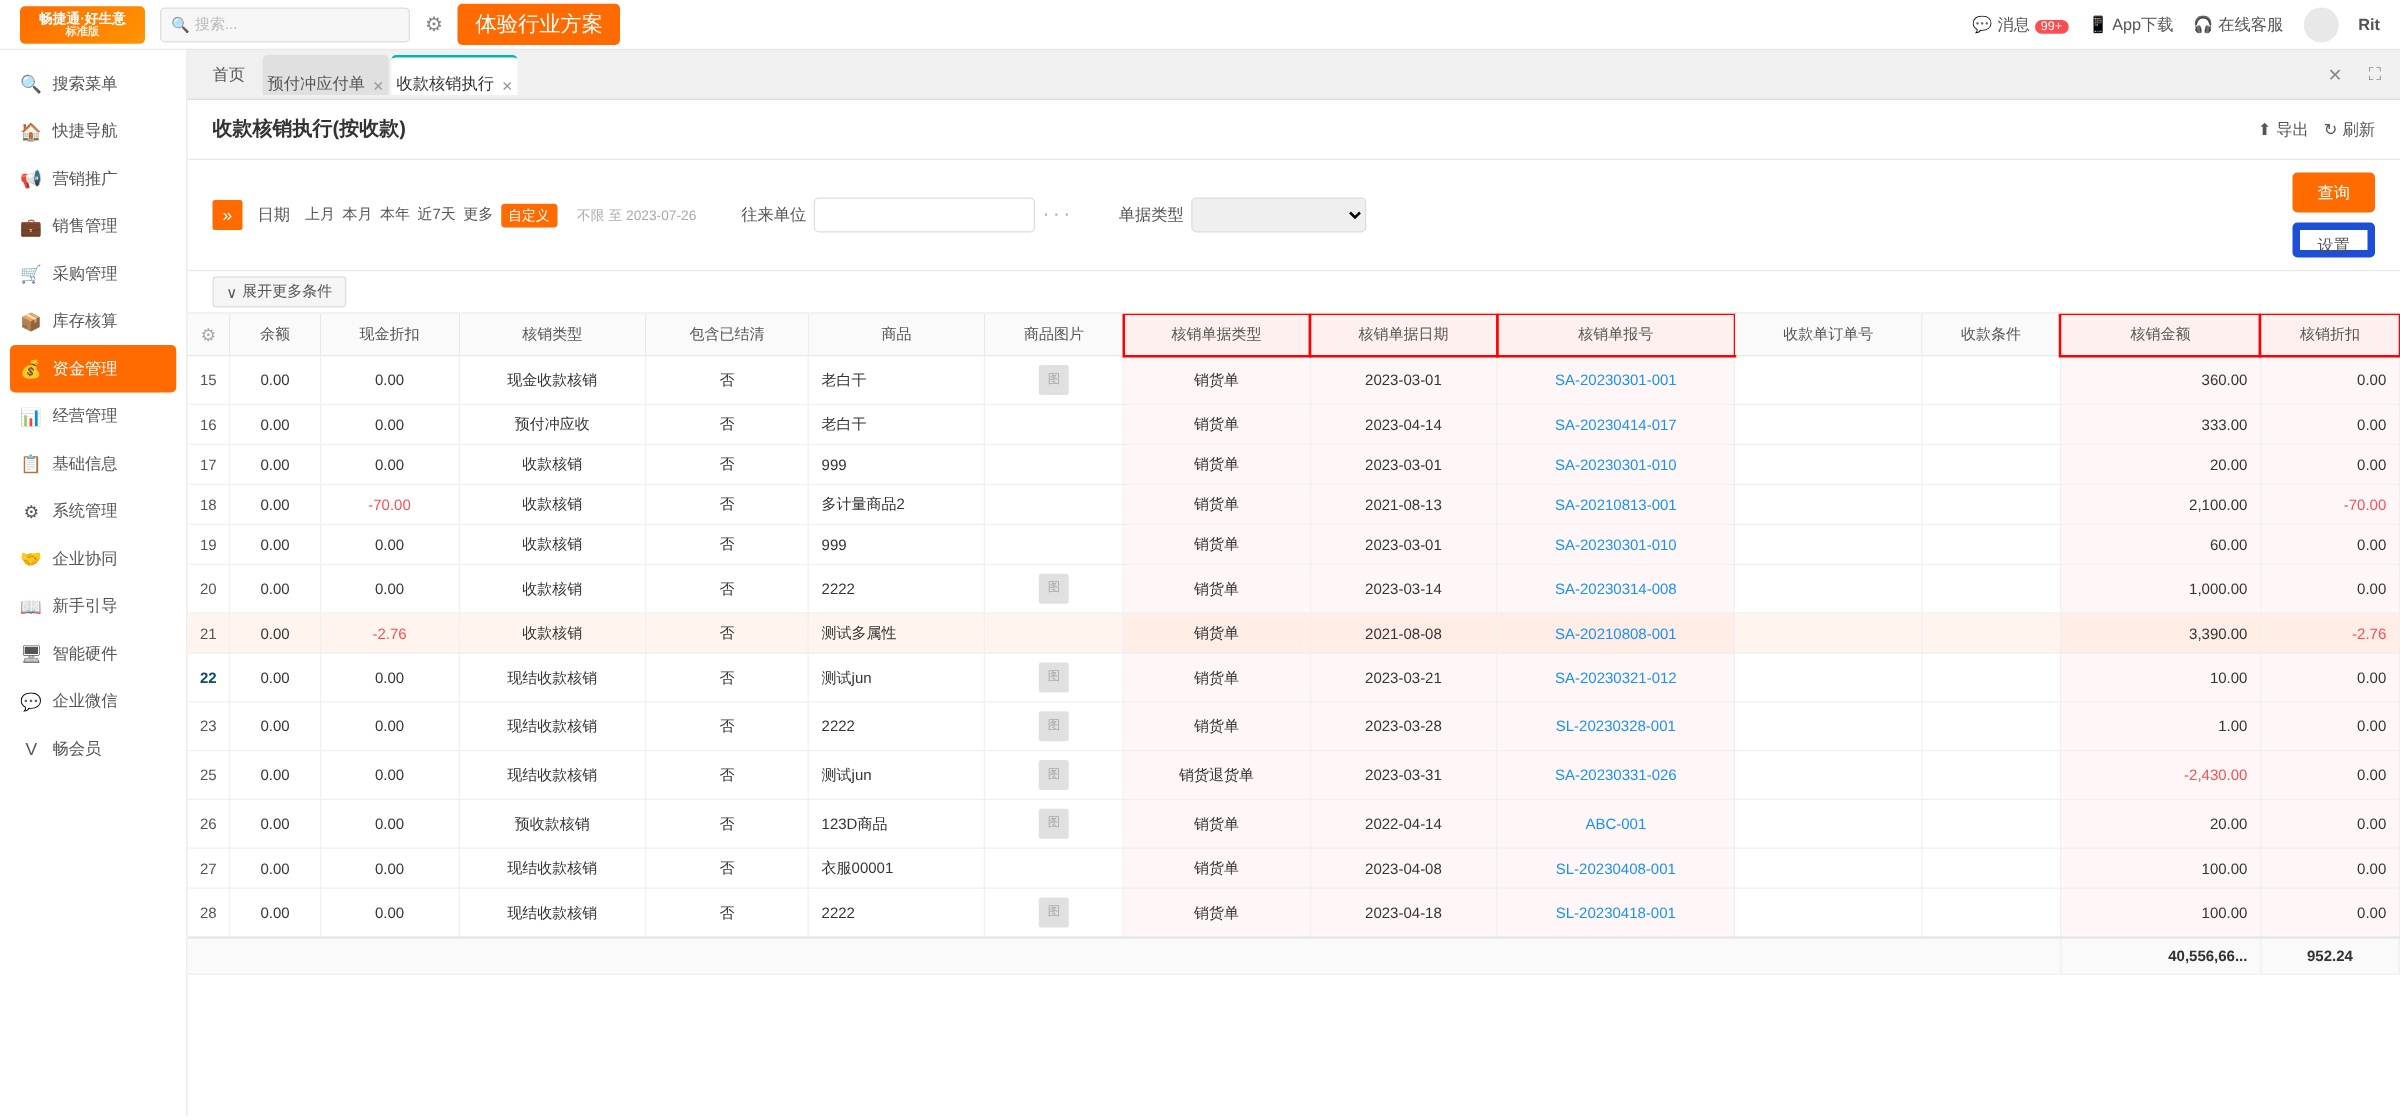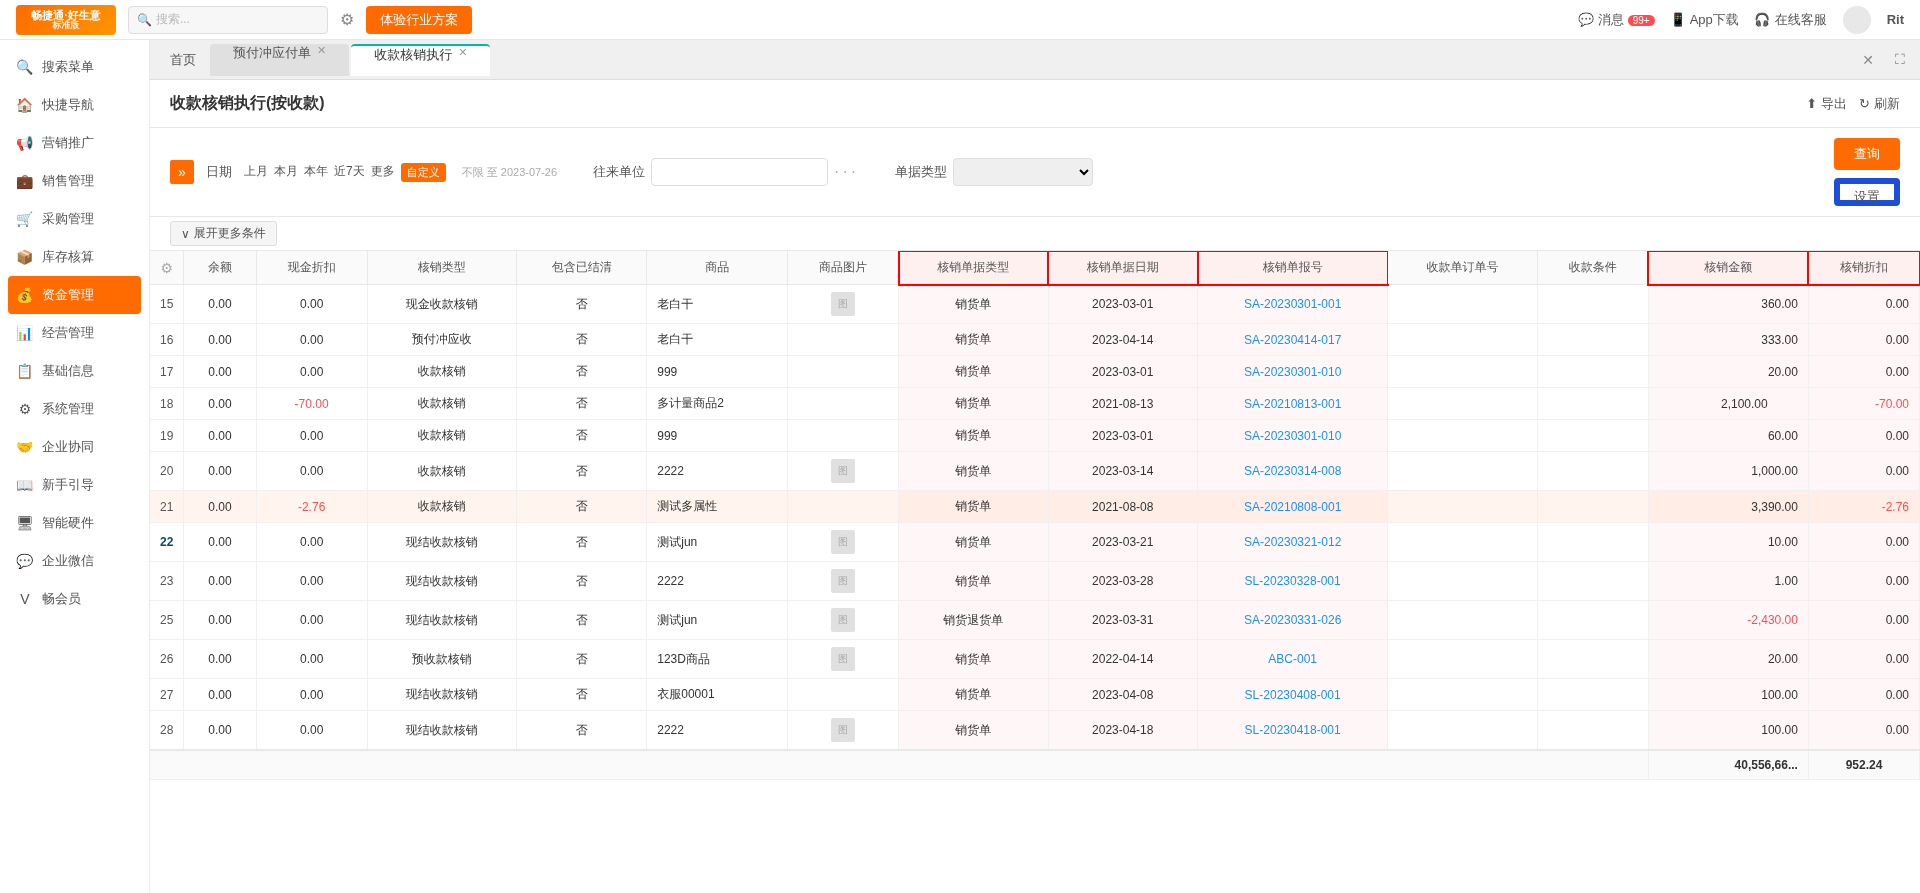--- a/index.html
+++ b/index.html
@@ -2,40 +2,40 @@
 <html><head>
   <meta charset="utf-8">
   <style>
     * { box-sizing: border-box; margin: 0; padding: 0; }
     body { font-family: 'Microsoft YaHei', Arial, sans-serif; font-size: 13px; background: #f5f5f5; color: #333; overflow: hidden; height: 893px; }
 
     
     .top-bar { height: 40px; background: #fff; display: flex; align-items: center; padding: 0 16px; border-bottom: 1px solid #e8e8e8; gap: 12px; }
     .top-bar-logo { width: 100px; height: 30px; background: linear-gradient(135deg, #ff6b00, #ff9500); border-radius: 4px; display: flex; align-items: center; justify-content: center; color: white; font-size: 11px; font-weight: bold; }
     .top-bar-search { flex: 1; max-width: 200px; height: 28px; border: 1px solid #ddd; border-radius: 4px; background: #f7f7f7; display: flex; align-items: center; padding: 0 8px; color: #999; font-size: 12px; }
-    .top-bar-btn { background: #ff6b00; color: white; border: none; padding: 5px 14px; border-radius: 4px; cursor: pointer; font-size: 13px; }
+    .top-bar-btn { background: #ff6b00; color: white; border: none; padding: 5px 14px; border-radius: 4px; cursor: pointer; font-size: 17px; }
     .top-bar-right { margin-left: auto; display: flex; align-items: center; gap: 16px; color: #555; font-size: 13px; }
     .badge { background: #ff4d4f; color: white; border-radius: 10px; padding: 0 5px; font-size: 10px; }
     .user-avatar { width: 28px; height: 28px; background: #e8e8e8; border-radius: 50%; display: inline-block; }
 
     
     .layout { display: flex; height: calc(893px - 40px); }
 
     
     .sidebar { width: 150px; background: #fff; border-right: 1px solid #e8e8e8; display: flex; flex-direction: column; padding-top: 8px; }
     .sidebar-item { display: flex; align-items: center; gap: 8px; padding: 10px 16px; cursor: pointer; color: #555; font-size: 13px; }
     .sidebar-item.active { background: #ff6b00; color: white; border-radius: 4px; margin: 0 8px; padding: 10px 8px; }
     .sidebar-icon { width: 18px; height: 18px; display: flex; align-items: center; justify-content: center; font-size: 14px; }
 
     
     .main { flex: 1; display: flex; flex-direction: column; overflow: hidden; }
 
     
     .tab-bar { height: 40px; background: #f0f0f0; display: flex; align-items: center; border-bottom: 1px solid #ddd; padding: 0 8px; gap: 2px; }
-    .tab { height: 32px; padding: 0 23px; display: flex; align-items: flex-start; gap: 6px; cursor: pointer; border-radius: 4px 4px 0 0; font-size: 13px; color: #555; background: #e0e0e0; }
+    .tab { height: 32px; padding: 0 4px; display: flex; align-items: flex-end; gap: 6px; cursor: pointer; border-radius: 4px 4px 0 0; font-size: 13px; color: #555; background: #e0e0e0; }
     .tab.active { background: #fff; color: #333; border-top: 2px solid #00b8a9; }
     .tab-close { font-size: 11px; color: #999; cursor: pointer; }
     .tab-bar-actions { margin-left: auto; display: flex; gap: 8px; }
     .tab-action { width: 24px; height: 24px; display: flex; align-items: center; justify-content: center; cursor: pointer; color: #888; font-size: 14px; }
 
     
     .page-header { height: 48px; background: #fff; display: flex; align-items: center; justify-content: space-between; padding: 0 20px; border-bottom: 1px solid #e8e8e8; }
     .page-title { font-size: 16px; font-weight: bold; color: #333; }
     .page-actions { display: flex; gap: 12px; align-items: center; }
     .page-action-btn { display: flex; align-items: center; gap: 4px; color: #555; cursor: pointer; font-size: 13px; }
@@ -320,21 +320,21 @@
     <td style="color:#ff4d4f;">-70.00</td>
     <td>收款核销</td>
     <td>否</td>
     <td style="text-align:left;">多计量商品2</td>
     <td></td>
     <td style="background:rgba(255,0,0,0.03);">销货单</td>
     <td style="background:rgba(255,0,0,0.03);">2021-08-13</td>
     <td style="background:rgba(255,0,0,0.03);"><a class="link-text" href="#">SA-20210813-001</a></td>
     <td></td>
     <td></td>
-    <td style="background:rgba(255,0,0,0.03);text-align:center;padding-left:42px;">2,100.00</td>
+    <td style="background:rgba(255,0,0,0.03);text-align:right;padding-left:42px;">2,100.00</td>
     <td style="color:#ff4d4f;background:rgba(255,0,0,0.03);text-align:right;">-70.00</td>
   </tr>
             <tr>
     <td style="color:#555;">19</td>
     <td>0.00</td>
     <td style="">0.00</td>
     <td>收款核销</td>
     <td>否</td>
     <td style="text-align:left;">999</td>
     <td></td>

